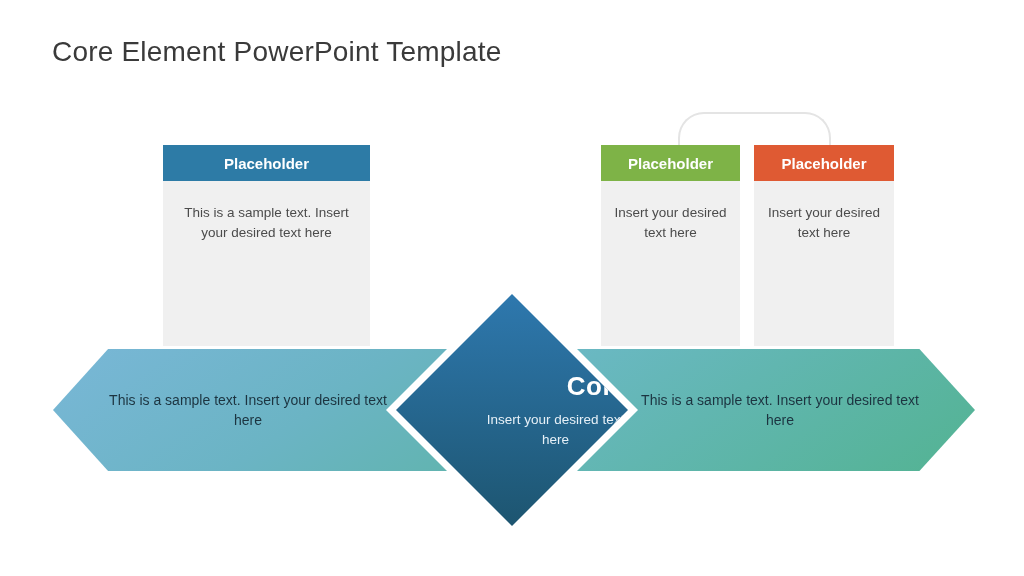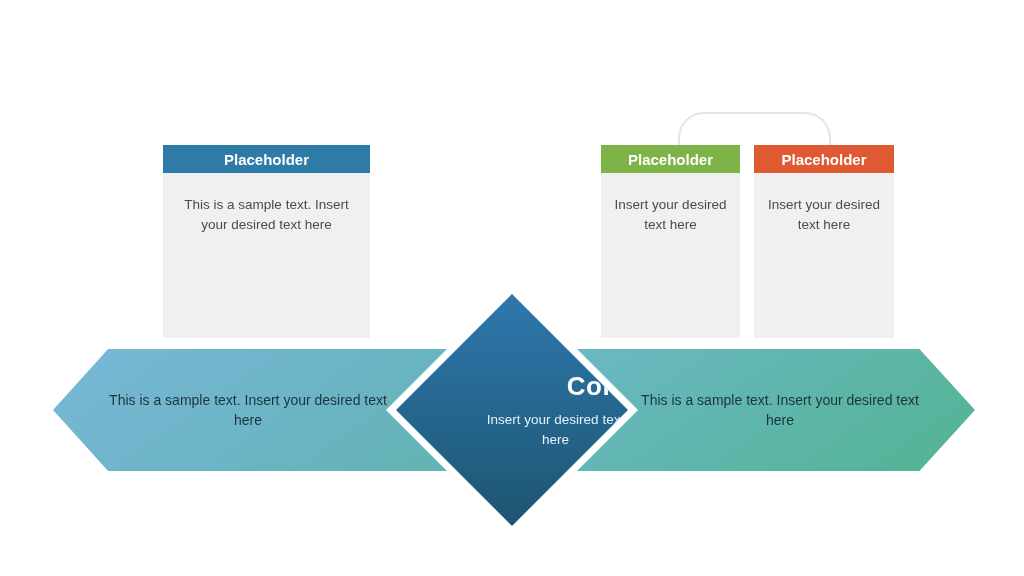--- a/index.html
+++ b/index.html
@@ -20,21 +20,21 @@
   .connector{
     position:absolute;left:678px;top:112px;width:149px;height:48px;
     border:2px solid #e4e4e4;border-bottom:none;
     border-radius:26px 26px 0 0;
     z-index:0;background:transparent;
   }
 
   
   .card{position:absolute;top:145px;z-index:2;}
   .card-header{
-    height:28px;display:flex;align-items:center;justify-content:center;
+    height:36px;display:flex;align-items:center;justify-content:center;
     color:#ffffff;font-size:15px;font-weight:bold;
   }
   .card-body{
     height:165px;background:#f0f0f0;
     display:flex;justify-content:center;
     box-sizing:border-box;padding-top:22px;
   }
   .card-body-text{
     font-size:13.5px;line-height:1.5;color:#4b4b4b;text-align:center;
   }
@@ -89,20 +89,21 @@
   .diamond-sub{
     color:#e6f0f7;font-size:13.5px;line-height:1.45;text-align:center;
     max-width:145px;
   }
 </style>
 </head>
 <body>
 
 <div class="slide">
 
+  <h1 class="slide-title">Core Element PowerPoint Template</h1>
 
   <div class="connector"></div>
 
   <div class="card card-blue">
     <div class="card-header">
       <span>Placeholder</span>
     </div>
     <div class="card-body">
       <div class="card-body-text">This is a sample text. Insert your desired text here</div>
     </div>

